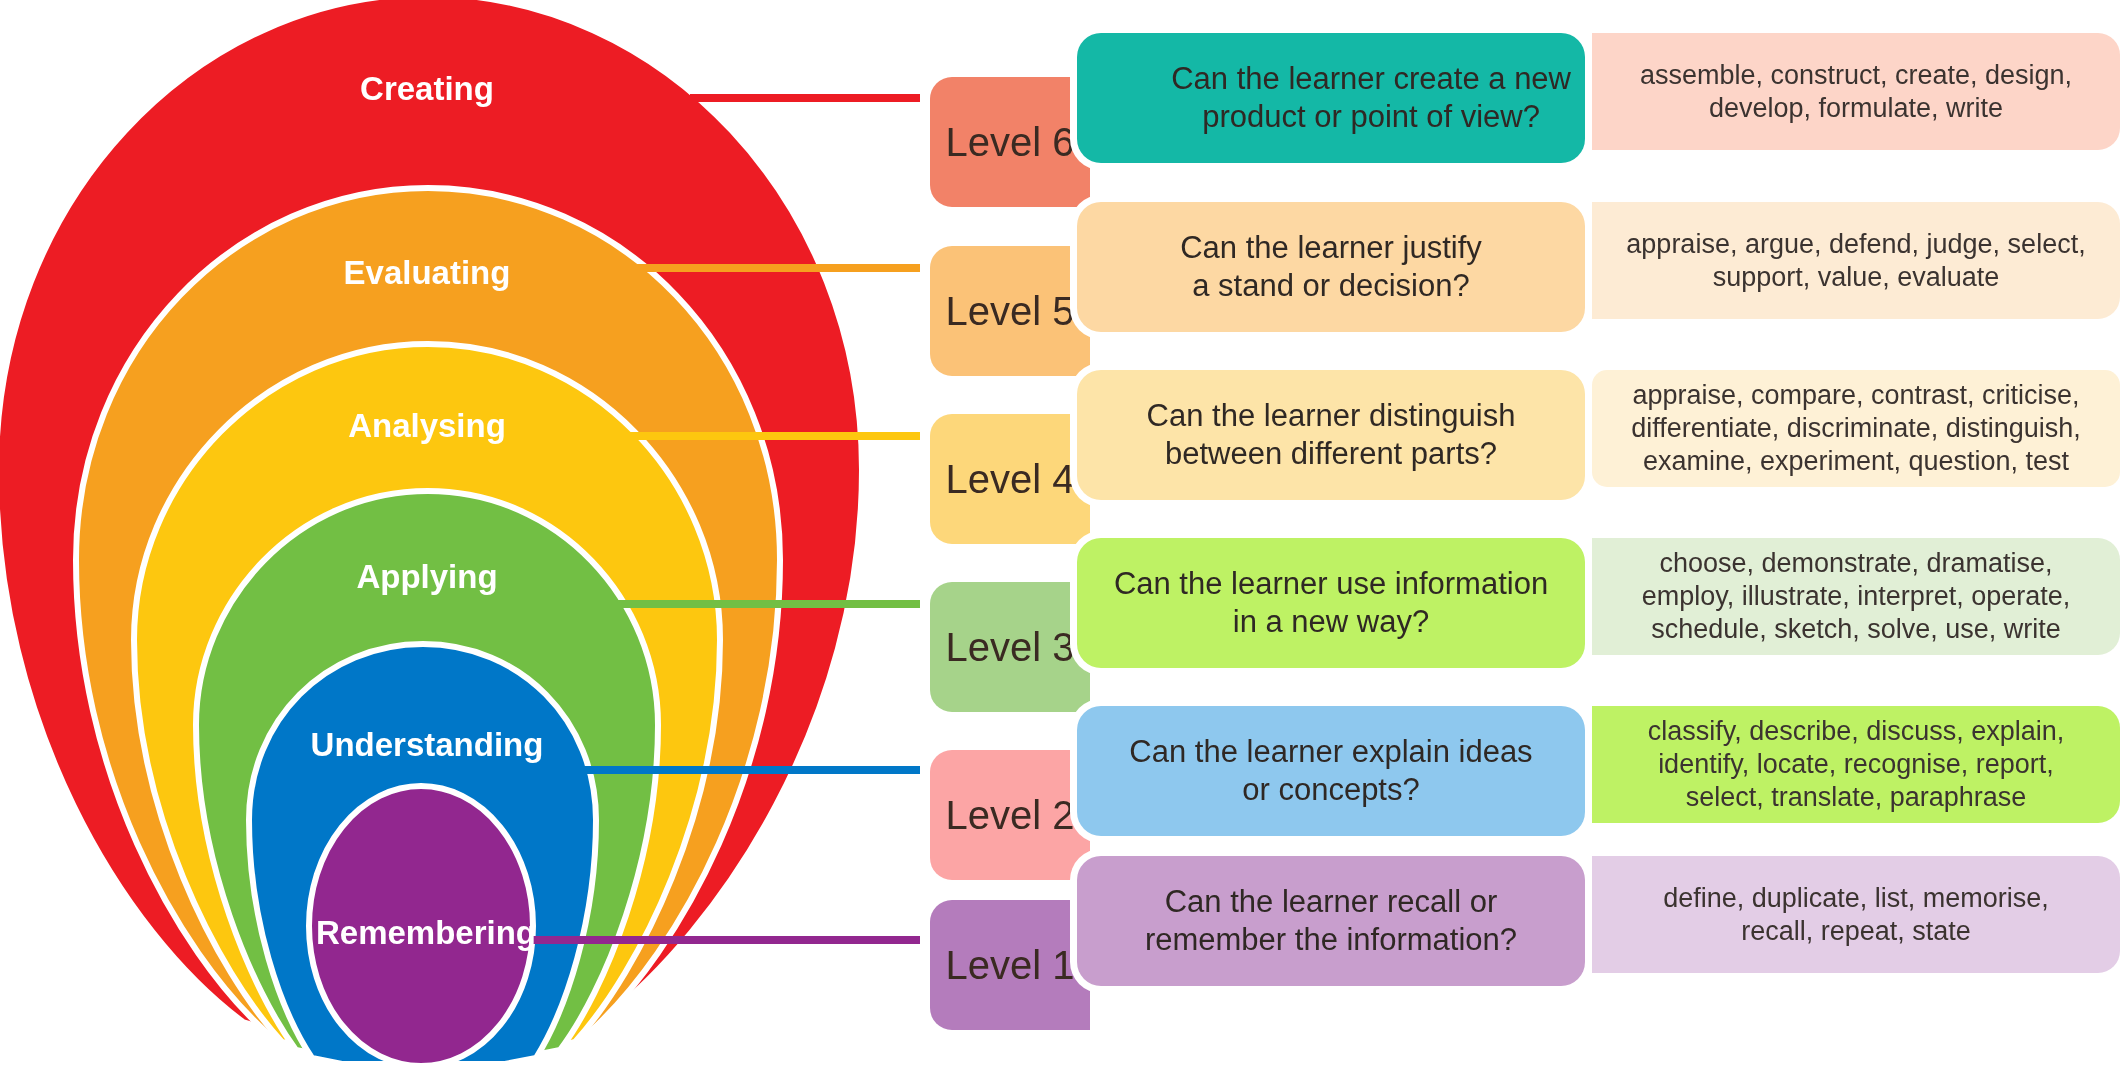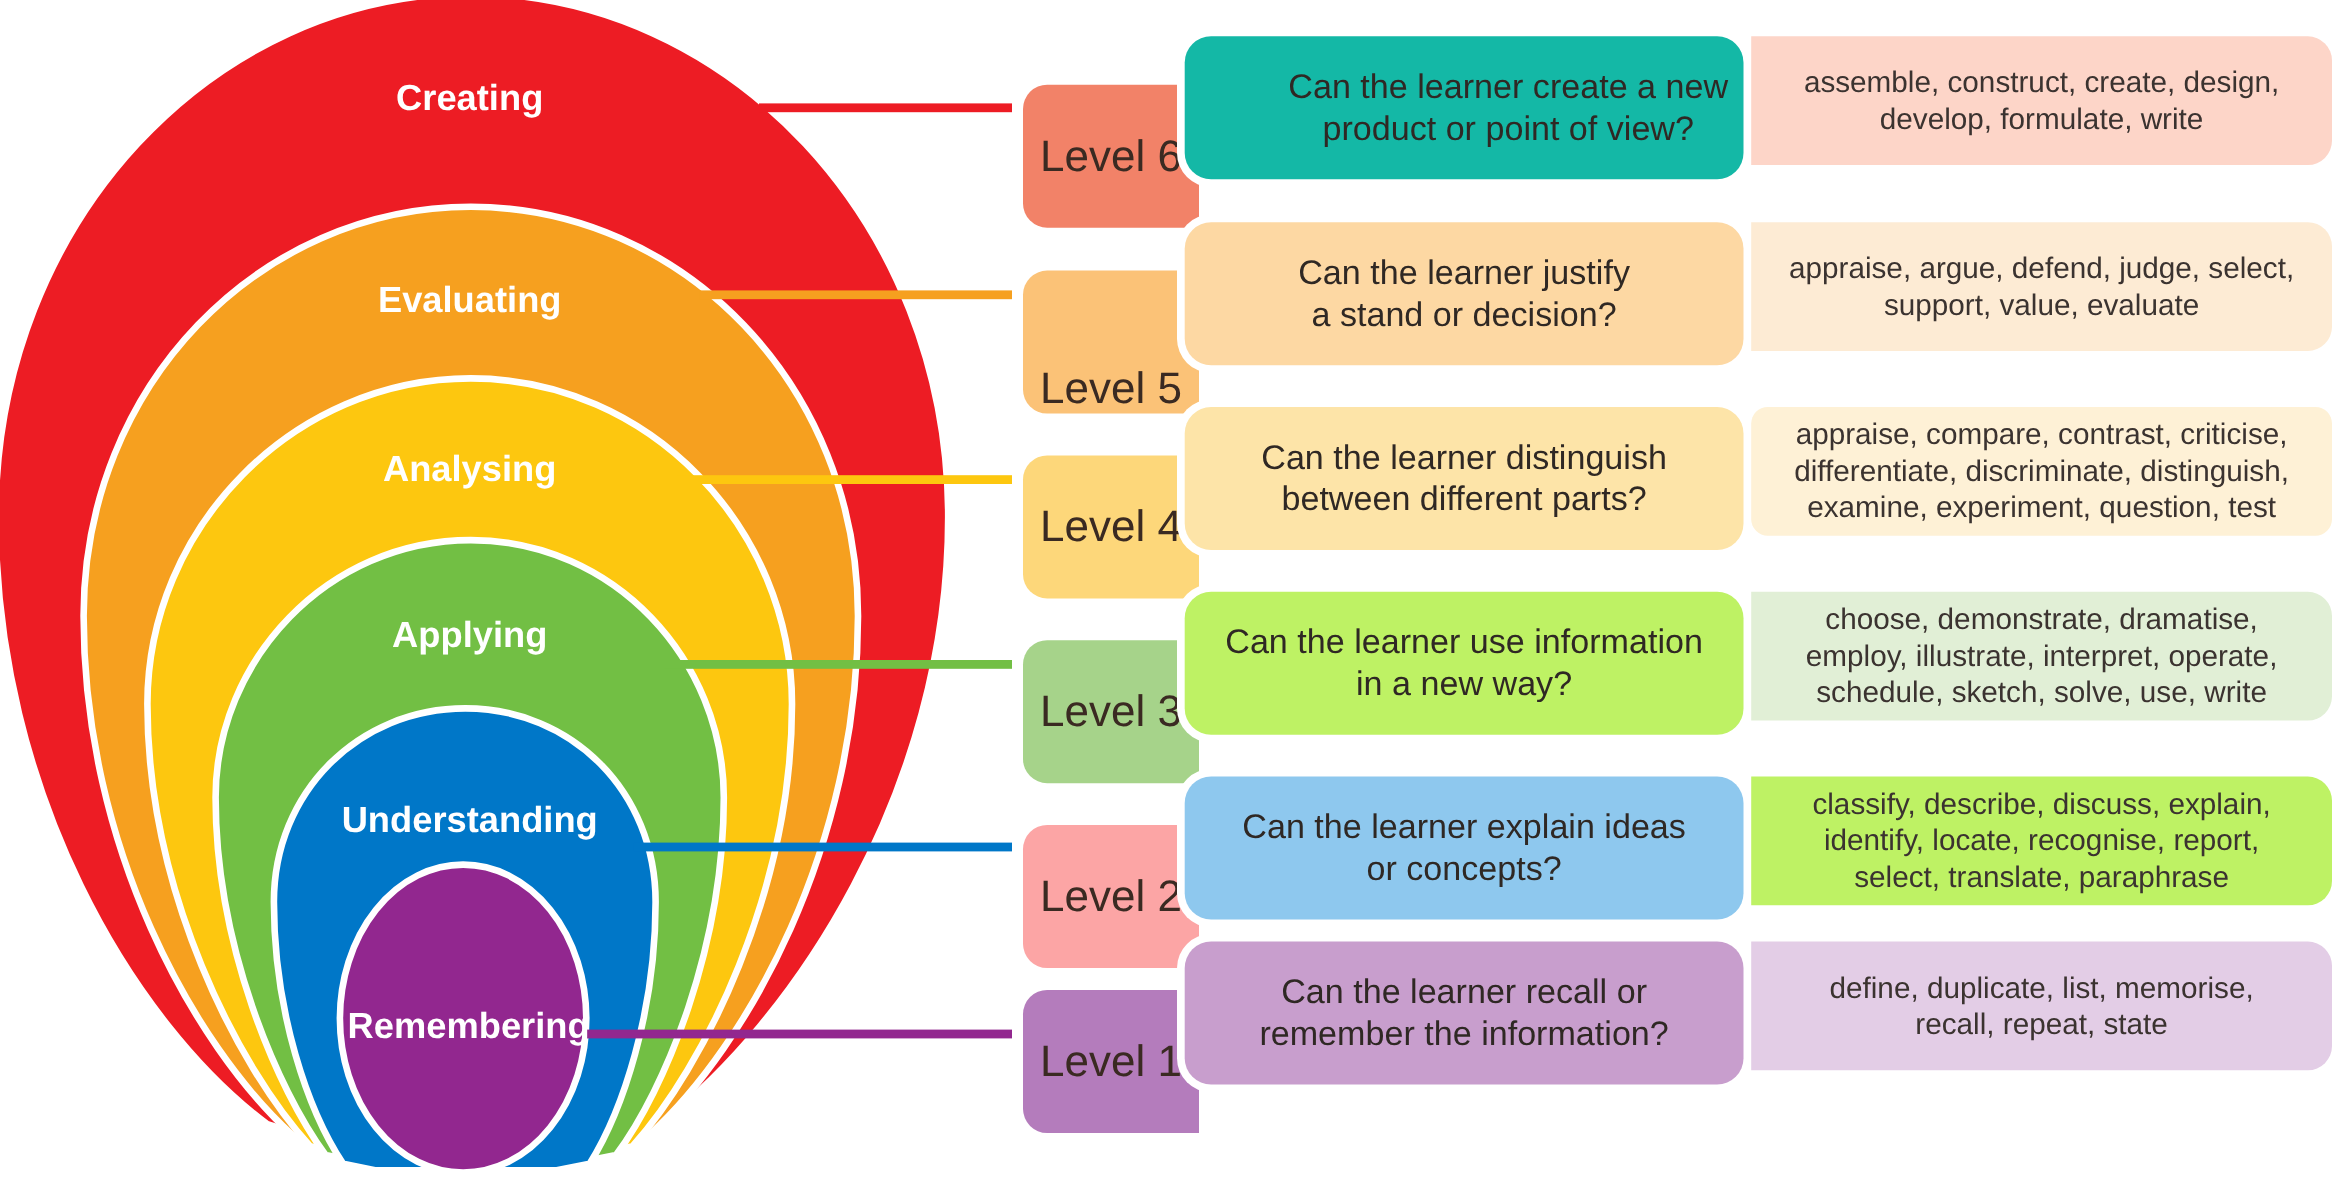--- a/index.html
+++ b/index.html
@@ -59,21 +59,21 @@
   <div class="q" style="background: #14b8a6; justify-content: flex-end;">
       <span>Can the learner create a new
 product or point of view?</span>
     </div>
   <div class="v" style="background: rgb(253, 213, 200);">
       <span>assemble, construct, create, design,
 develop, formulate, write</span>
     </div>
 </div>
 <div class="row" style="top:202px;">
-  <div class="lvl" style="background: rgb(251, 194, 119); align-items: flex-end;">
+  <div class="lvl" style="background: rgb(251, 194, 119);">
       <span>Level 5</span>
     </div>
   <div class="q" style="background: rgb(253, 216, 163);">
       <span>Can the learner justify
 a stand or decision?</span>
     </div>
   <div class="v" style="background: rgb(253, 235, 212);">
       <span>appraise, argue, defend, judge, select,
 support, value, evaluate</span>
     </div>

